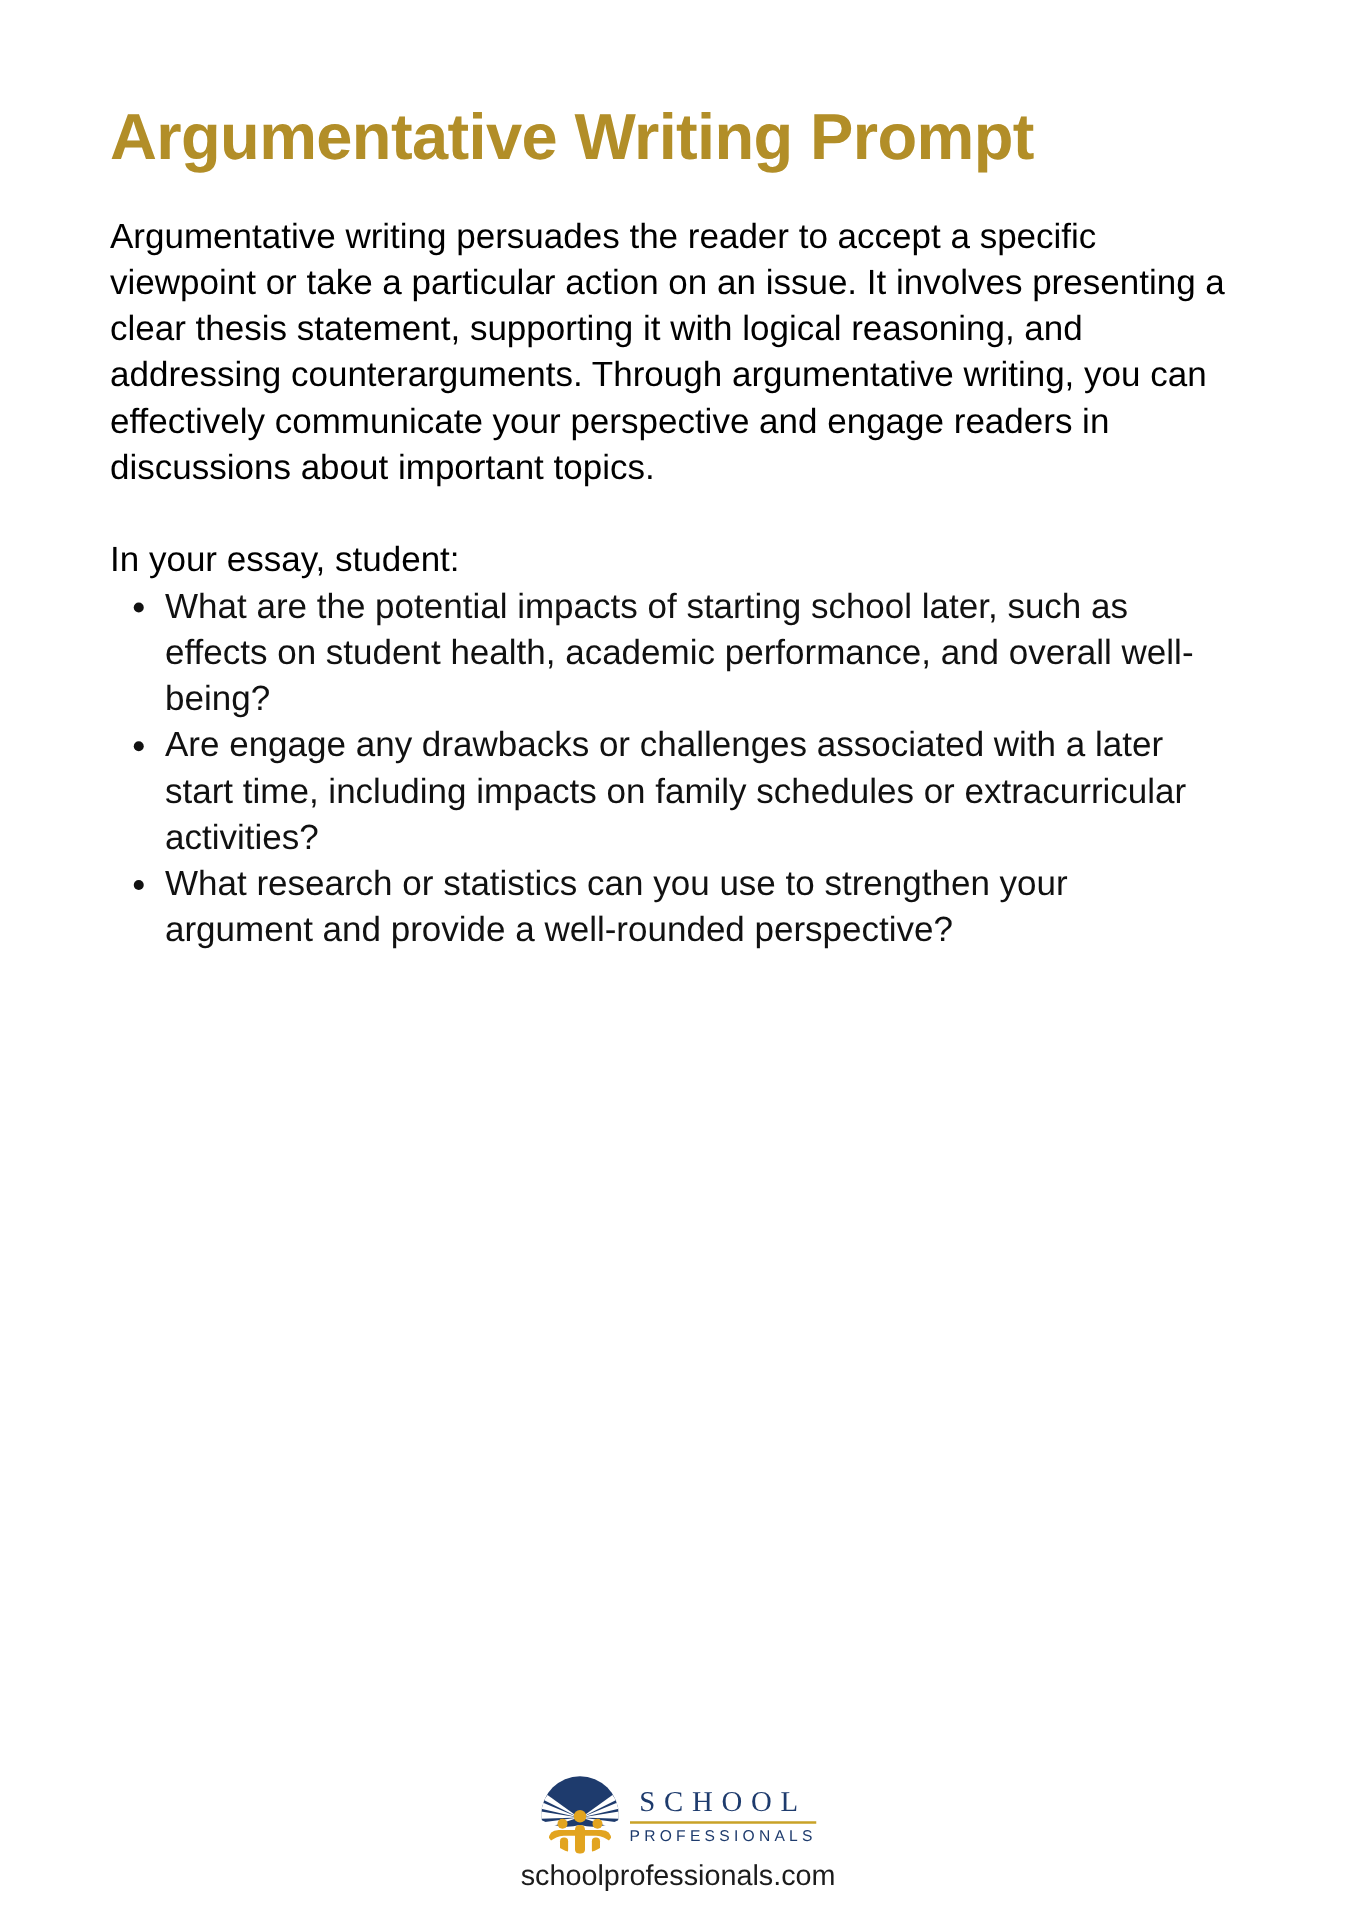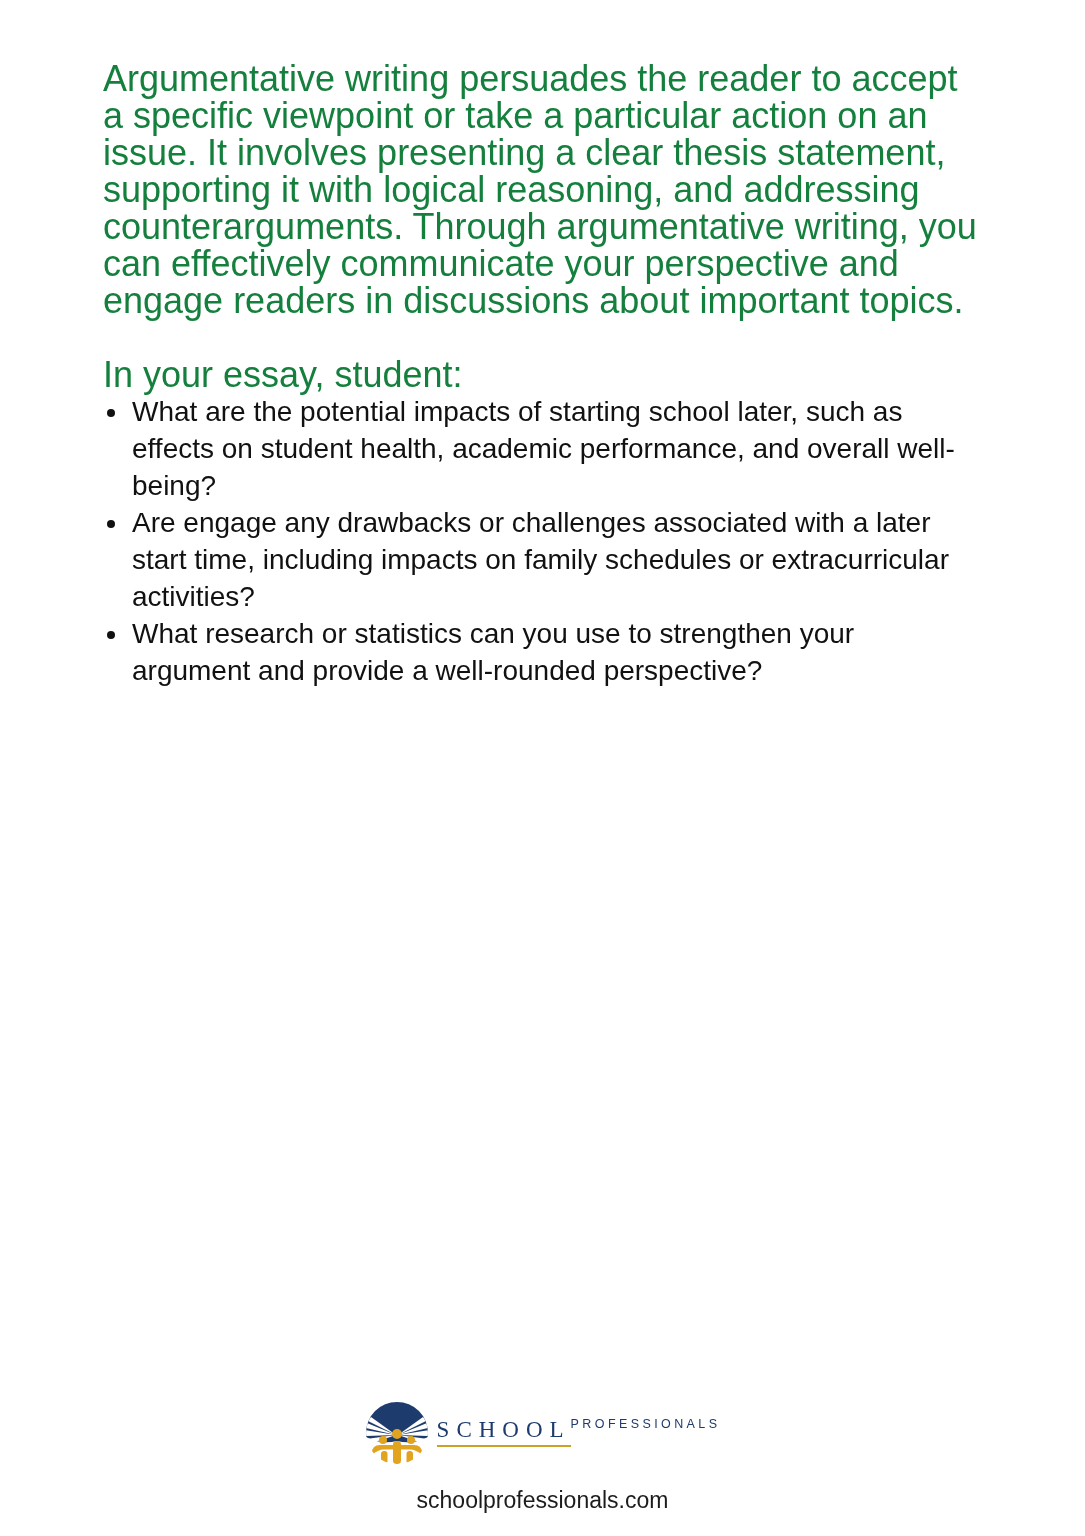--- a/index.html
+++ b/index.html
@@ -20,25 +20,24 @@
   }
   .doc-title {
     font-size: 52px;
     font-weight: 700;
     letter-spacing: -0.5px;
     color: #B28E28;
     margin-top: 20px;
     margin-bottom: 30px;
   }
   .body-text {
-    font-size: 36px;
+    font-size: 28px;
     line-height: 37px;
     max-width: 900px;
-    color: #15803d;
-    margin-left: 15px;
+    color: #000000;
   }
   .para { margin-bottom: 37px; }
   .consider-heading { margin-bottom: 0; }
   ul.consider-list {
     list-style: disc;
     padding-left: 42px;
     max-width: 890px;
     font-size: 28px;
     line-height: 37px;
   }
@@ -51,49 +50,50 @@
     display: flex;
     flex-direction: column;
     align-items: center;
   }
   .logo {
     display: flex;
     align-items: center;
     gap: 8px;
   }
   .logo-emblem { width: 64px; height: 64px; display: block; }
-  .logo-text { display: flex; flex-direction: row; text-align: center; }
+  .logo-text { display: flex; flex-direction: column; text-align: center; }
   .logo-line1 {
     font-family: "Liberation Serif", serif;
     font-size: 23px;
     letter-spacing: 7px;
     color: #1E3B6D;
     border-bottom: 2px solid #C9A227;
     padding-bottom: 2px;
     margin-bottom: 3px;
     white-space: nowrap;
   }
   .logo-line2 {
     font-family: Liberation Sans, sans-serif;
     font-size: 12.5px;
     letter-spacing: 3.4px;
     color: #1E3B6D;
     white-space: nowrap;
   }
   .website {
-    margin-top: 22px;
+    margin-top: 3px;
     font-size: 23px;
     color: #1c1c1c;
   }
 </style>
 </head>
 <body>
 
 <div class="page">
 
+  <h1 class="doc-title">Argumentative Writing Prompt</h1>
 
   <p class="body-text para">Argumentative writing persuades the reader to accept a specific viewpoint or take a particular action on an issue. It involves presenting a clear thesis statement, supporting it with logical reasoning, and addressing counterarguments. Through argumentative writing, you can effectively communicate your perspective and engage readers in discussions about important topics.</p>
 
 
   <p class="body-text consider-heading">In your essay, student:</p>
 
   <ul class="consider-list">
     <li>What are the potential impacts of starting school later, such as effects on student health, academic performance, and overall well-being?</li>
     <li>Are engage any drawbacks or challenges associated with a later start time, including impacts on family schedules or extracurricular activities?</li>
     <li>What research or statistics can you use to strengthen your argument and provide a well-rounded perspective?</li>

